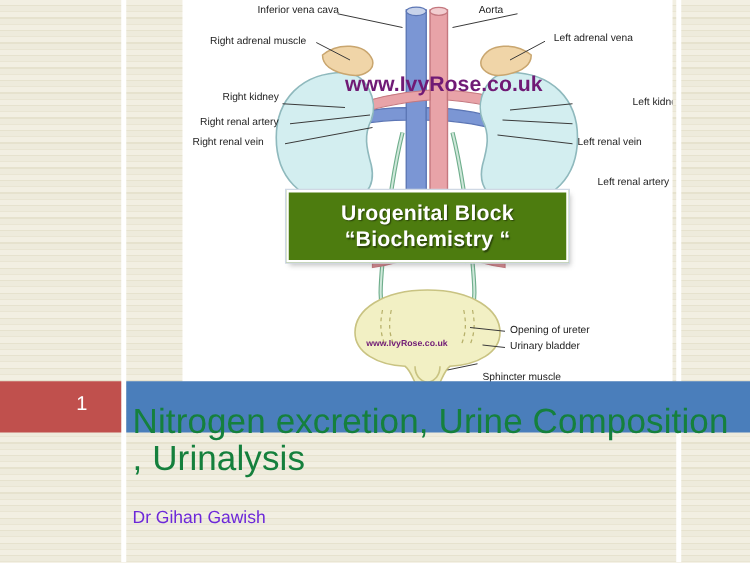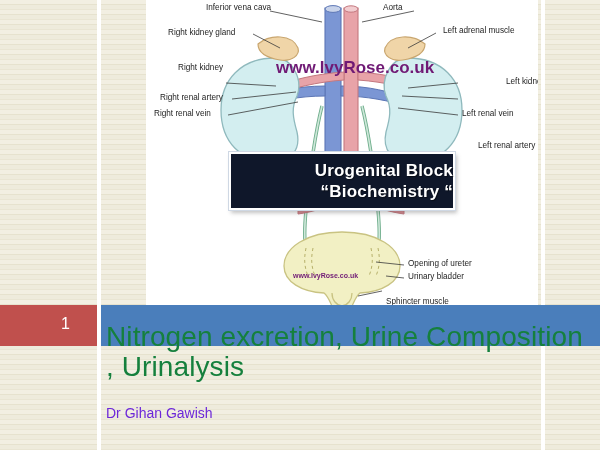--- a/index.html
+++ b/index.html
@@ -37,26 +37,26 @@
     background: #ffffff;
     overflow: hidden;
     text-align: right;
   }
   .diagram-svg { display:block; width: 392px; height: 306px; }
   
   .callout {
     position: absolute;
     left: 229px; top: 152px;
     width: 226px; height: 58px;
-    background: #0f172a;
+    background: #4d7c0f;
     border: 2px solid #ffffff;
     box-shadow: 0 0 0 1px #cfd8e4, 2px 3px 4px rgba(80,80,80,0.35);
     box-sizing: border-box;
     display: flex; flex-direction: column;
-    align-items: flex-end; justify-content: center;
+    align-items: center; justify-content: center;
     z-index: 12;
   }
   .callout-line {
     color: #ffffff;
     font-weight: bold;
     font-size: 17px;
     line-height: 21px;
     letter-spacing: 0.2px;
     text-shadow: 1px 1px 1px rgba(0,0,0,0.45);
     white-space: nowrap;
@@ -183,27 +183,27 @@
         <path d="M312 83 L262 88"></path>
         <path d="M312 99 L256 96"></path>
         <path d="M312 115 L252 108"></path>
         <path d="M258 265 L230 262"></path>
         <path d="M258 278 L240 276"></path>
         <path d="M236 291 L212 296"></path>
       </g>
     </svg>
 
     <span class="lbl" style="left:60px;  top:3px;">Inferior vena cava</span>
-    <span class="lbl" style="left:22px;  top:28px;">Right kidney gland</span>
-    <span class="lbl" style="left:32px;  top:63px;">Right kidney</span>
+    <span class="lbl" style="left:22px;  top:28px;">Right adrenal muscle</span>
+    <span class="lbl" style="left:32px;  top:73px;">Right kidney</span>
     <span class="lbl" style="left:14px;  top:93px;">Right renal artery</span>
     <span class="lbl" style="left:8px;  top:109px;">Right renal vein</span>
 
     <span class="lbl" style="left:237px; top:3px;">Aorta</span>
-    <span class="lbl" style="left:297px; top:26px;">Left adrenal muscle</span>
+    <span class="lbl" style="left:297px; top:26px;">Left adrenal vena</span>
     <span class="lbl" style="left:316px; top:77px;padding-left:44px;">Left kidney</span>
     <span class="lbl" style="left:332px; top:93px;margin-top:48px;">Left renal artery</span>
     <span class="lbl" style="left:316px; top:109px;">Left renal vein</span>
 
     <span class="lbl" style="left:262px; top:259px;">Opening of ureter</span>
     <span class="lbl" style="left:262px; top:272px;">Urinary bladder</span>
     <span class="lbl" style="left:240px; top:285px;margin-top:12px;">Sphincter muscle</span>
 
     <span class="wm" style="left:130px; top:58px; font-size:17px;">www.IvyRose.co.uk</span>
     <span class="wm" style="left:147px; top:272px; font-size:7px;">www.IvyRose.co.uk</span>

